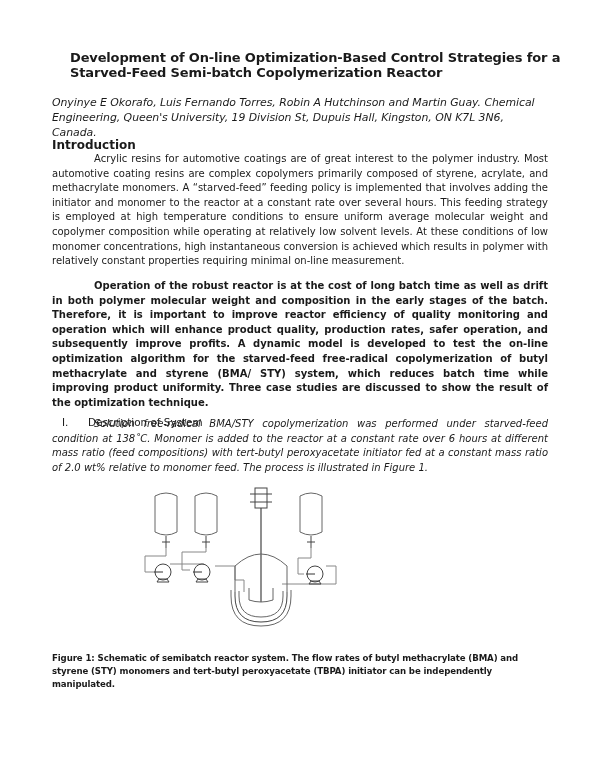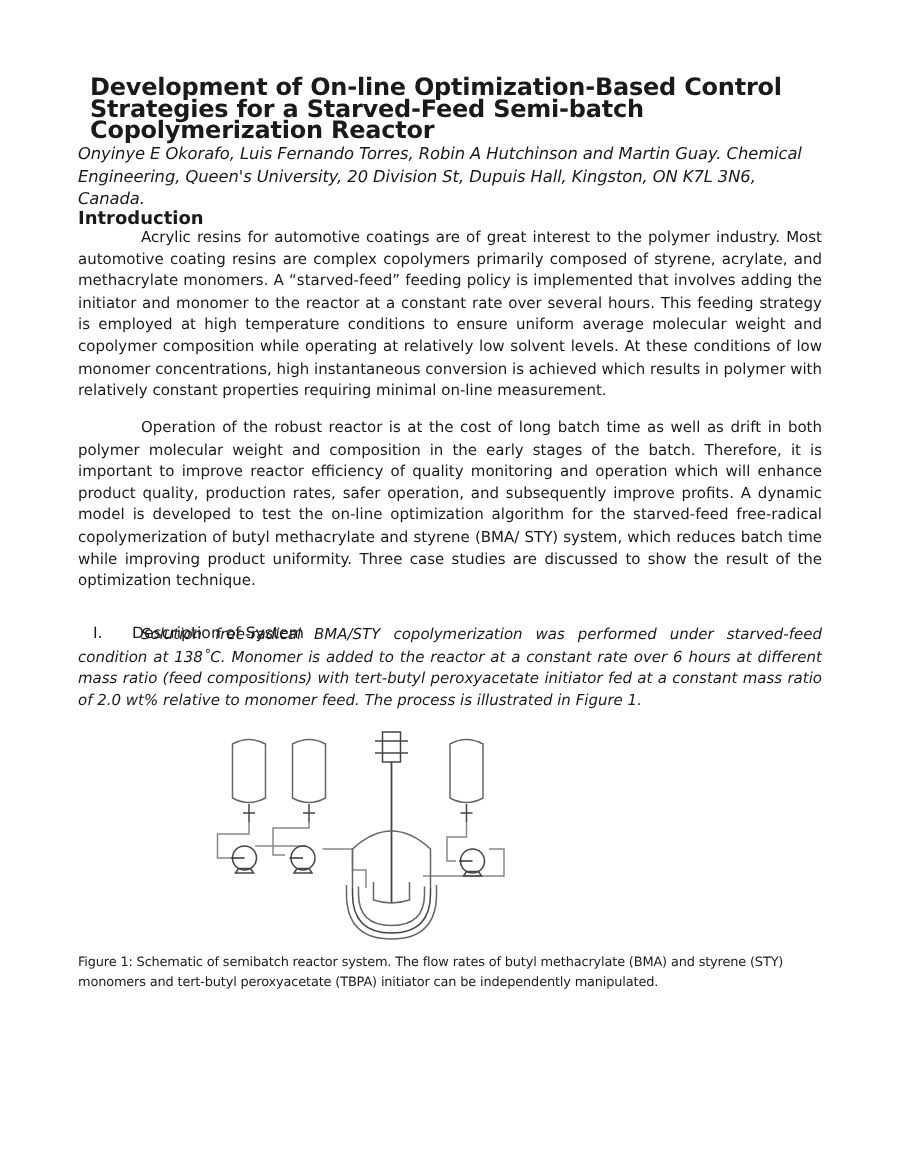--- a/index.html
+++ b/index.html
@@ -1,35 +1,35 @@
 <!DOCTYPE html>
 <html><head>
   <meta charset="utf-8">
   <style>
     html, body { margin: 0; padding: 0; background: #ffffff; }
     body { width: 600px; height: 776px; position: relative; overflow: hidden; color: #1a1a1a; }
     .page { position: absolute; left: 52px; top: 0; width: 496px; font-family: "DejaVu Sans", sans-serif; }
-    .title { position: absolute; top: 51px; left: 8px; width: 496px; font-weight: bold; font-size: 16px; line-height: 14.5px; letter-spacing: -0.15px; }
+    .title { position: absolute; top: 51px; left: 18px; width: 496px; font-weight: bold; font-size: 13px; line-height: 14.5px; letter-spacing: -0.15px; }
     .authors { position: absolute; top: 96px; left: 0; width: 496px; font-style: italic; font-size: 10.9px; line-height: 14.8px; letter-spacing: -0.05px; }
     .h-intro { position: absolute; top: 138px; left: 0; font-weight: bold; font-size: 12px; line-height: 14px; }
     .para { position: absolute; left: 0; width: 496px; font-size: 10px; line-height: 14.6px; text-align: justify; text-indent: 42px; }
     .p1 { top: 152px; }
-    .p2 { top: 279px; }
+    .p2 { top: 279px; font-weight: bold; }
     .h-sys { position: absolute; top: 415px; left: 10px; font-weight: normal; font-size: 10.4px; line-height: 14px; }
     .h-sys .num { display: inline-block; width: 26px; }
     .p3 { top: 417px; font-style: italic; }
     .figure { position: absolute; left: 88px; top: 484px; width: 230px; height: 145px; }
-    .caption { position: absolute; top: 636px; left: 0; width: 496px; font-weight: normal; font-size: 8.6px; line-height: 13.2px; letter-spacing: -0.1px; }
+    .caption { position: absolute; top: 652px; left: 0; width: 496px; font-weight: bold; font-size: 8.6px; line-height: 13.2px; letter-spacing: -0.1px; }
   </style>
 </head>
 <body>
 
 <div class="page">
   <div class="title">Development of On-line Optimization-Based Control Strategies for a Starved-Feed Semi-batch Copolymerization Reactor</div>
-  <div class="authors">Onyinye E Okorafo, Luis Fernando Torres, Robin A Hutchinson and Martin Guay. Chemical Engineering, Queen's University, 20 Division St, Dupuis Hall, Kingston, ON K7L 3N6, Canada.</div>
+  <div class="authors">Onyinye E Okorafo, Luis Fernando Torres, Robin A Hutchinson and Martin Guay. Chemical Engineering, Queen's University, 19 Division St, Dupuis Hall, Kingston, ON K7L 3N6, Canada.</div>
 
   <div class="h-intro">Introduction</div>
   <div class="para p1">Acrylic resins for automotive coatings are of great interest to the polymer industry. Most automotive coating resins are complex copolymers primarily composed of styrene, acrylate, and methacrylate monomers.  A “starved-feed” feeding policy is implemented that involves adding the initiator and monomer to the reactor at a constant rate over several hours. This feeding strategy is employed at high temperature conditions to ensure uniform average molecular weight and copolymer composition while operating at relatively low solvent levels. At these conditions of low monomer concentrations, high instantaneous conversion is achieved which results in polymer with relatively constant properties requiring minimal on-line measurement.</div>
   <div class="para p2">Operation of the robust reactor is at the cost of long batch time as well as drift in both polymer molecular weight and composition in the early stages of the batch. Therefore, it is important to improve reactor efficiency of quality monitoring and operation which will enhance product quality, production rates, safer operation, and subsequently improve profits. A dynamic model is developed to test the on-line optimization algorithm for the starved-feed free-radical copolymerization of butyl methacrylate and styrene (BMA/ STY) system, which reduces batch time while improving product uniformity. Three case studies are discussed to show the result of the optimization technique.</div>
 
   <div class="h-sys">
     <span class="num">I.</span><span>Description of System</span>
   </div>
   <div class="para p3">Solution free-radical BMA/STY copolymerization was performed under starved-feed condition at 138˚C. Monomer is added to the reactor at a constant rate over 6 hours at different mass ratio (feed compositions) with tert-butyl peroxyacetate initiator fed at a constant mass ratio of 2.0 wt% relative to monomer feed. The process is illustrated in Figure 1.</div>
 

